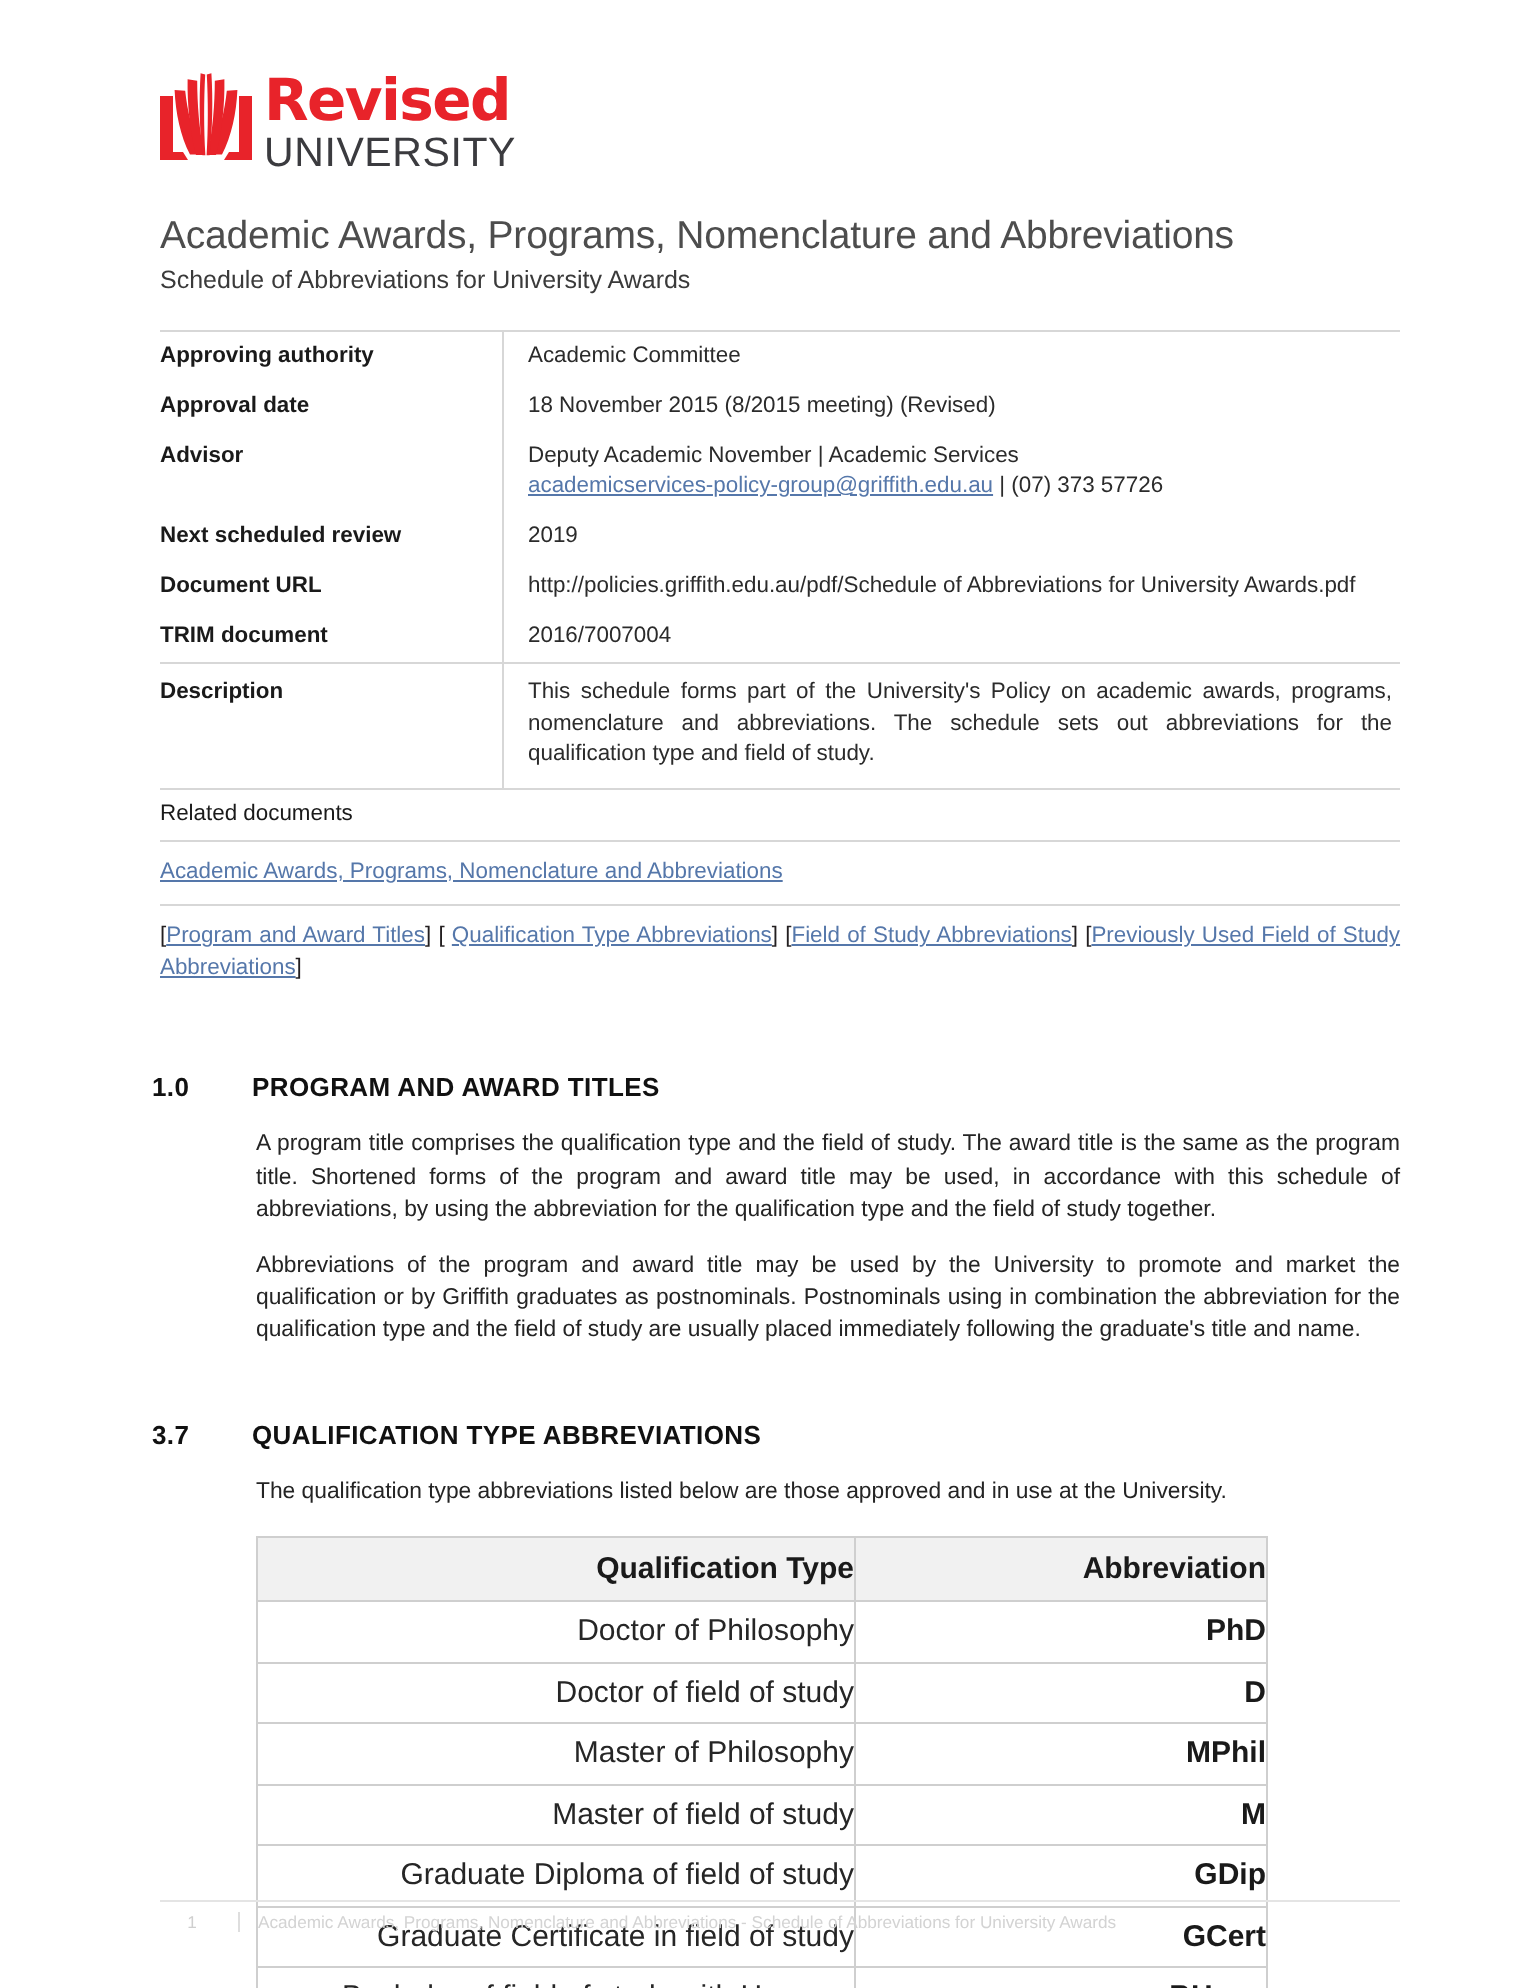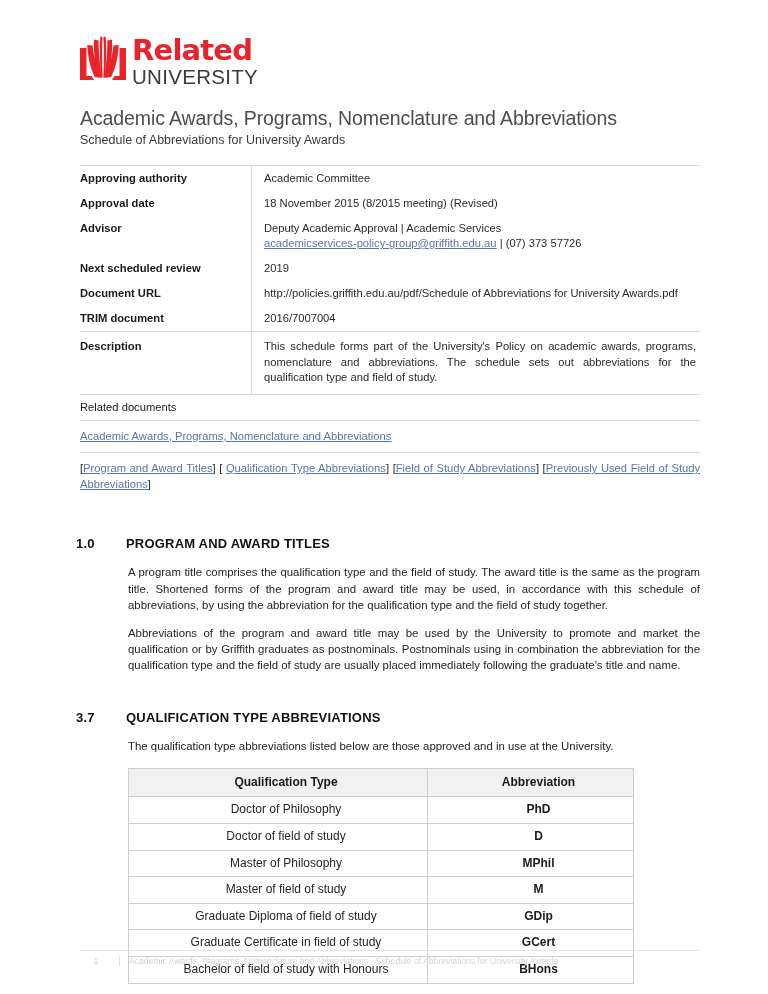--- a/index.html
+++ b/index.html
@@ -174,23 +174,23 @@
   
   .qual-table {
     margin-top: 14px;
     border-collapse: collapse;
     width: 505px;
     table-layout: fixed;
     border: 1px solid #cfcfcf;
   }
   .qual-table th, .qual-table td {
     border: 1px solid #cfcfcf;
-    font-size: 12px;
+    font-size: 15px;
     padding: 5px 0 5px 16px;
-    text-align: center;
+    text-align: right;
     line-height: 1.3;
   }
   .qual-table th {
     background: #f1f1f1;
     font-weight: bold;
     color: #1a1a1a;
     padding-top: 6px;
     padding-bottom: 6px;
   }
   .qual-table td.type {
@@ -241,42 +241,42 @@
         <path d="M20.3 0.6 L22.6 1.2 C21.9 14 21.9 28.5 22.7 41.6 L21.2 41.6 C19.7 28.5 19.5 14 20.3 0.6 Z"></path>
         <path d="M46 12 L39.5 12 L39.5 40 L46 40 Z"></path>
         <path d="M38.7 9 L33.4 9.4 C32.4 19 30.0 30 24.5 41.3 L31.0 41.3 C35.8 32 38.2 20.5 38.7 9 Z"></path>
         <path d="M32.2 3.6 L27.4 4.4 C27.4 16 26.4 29 23.8 41.5 L28.0 41.5 C31.1 29.5 32.4 16.2 32.2 3.6 Z"></path>
         <path d="M25.7 0.6 L23.4 1.2 C24.1 14 24.1 28.5 23.3 41.6 L24.8 41.6 C26.3 28.5 26.5 14 25.7 0.6 Z"></path>
         <path d="M0 40 L11.5 40 L14.0 44 L0 44 Z"></path>
         <path d="M46 40 L34.5 40 L32.0 44 L46 44 Z"></path>
       </g>
     </svg>
     <div class="logo-words">
-      <span class="logo-griffith">Related</span>
+      <span class="logo-griffith">Revised</span>
       <span class="logo-university">UNIVERSITY</span>
     </div>
   </div>
 
   <h1 class="doc-title">Academic Awards, Programs, Nomenclature and Abbreviations</h1>
   <div class="doc-subtitle">Schedule of Abbreviations for University Awards</div>
 
   <table class="meta-table">
     <tbody>
       <tr>
         <td class="k">Approving authority</td>
         <td class="v">Academic Committee</td>
       </tr>
       <tr>
         <td class="k">Approval date</td>
         <td class="v">18 November 2015 (8/2015 meeting) (Revised)</td>
       </tr>
       <tr>
         <td class="k">Advisor</td>
         <td class="v">
-          <span>Deputy Academic Approval | Academic Services</span><br>
+          <span>Deputy Academic November | Academic Services</span><br>
           <a class="link" href="#">academicservices-policy-group@griffith.edu.au</a><span class="nolink"> | (07) 373 57726</span>
         </td>
       </tr>
       <tr>
         <td class="k">Next scheduled review</td>
         <td class="v">2019</td>
       </tr>
       <tr>
         <td class="k">Document URL</td>
         <td class="v">http://policies.griffith.edu.au/pdf/Schedule of Abbreviations for University Awards.pdf</td>

